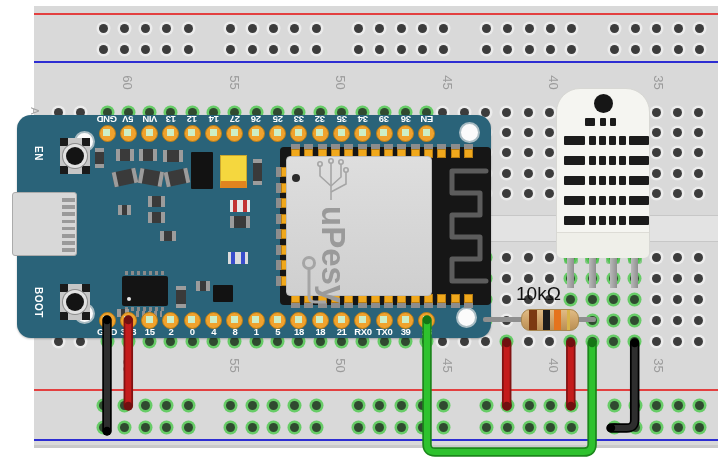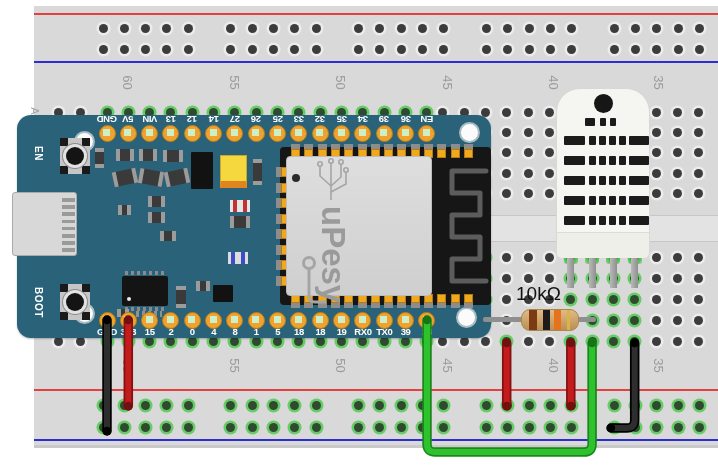--- a/index.html
+++ b/index.html
@@ -820,21 +820,21 @@
         <div style="position: absolute; left: 3.5px; top: 3.5px; width: 7px; height: 7px; background: rgb(205, 238, 198);"></div>
       </div>
       <div class="pinlabel" style="left: 285.97px; top: 326px; position: absolute; width: 26px; text-align: center; font: bold 9.5px &quot;Liberation Sans&quot;, sans-serif; color: rgb(255, 255, 255); letter-spacing: -0.4px;">18</div>
       <div class="pin" style="left: 311.8px; top: 311.5px; width: 17px; height: 17px; position: absolute; border-radius: 50%; background: var(--gold); border: 1.5px solid rgb(185, 126, 23); box-sizing: border-box;">
         <div style="position: absolute; left: 3.5px; top: 3.5px; width: 7px; height: 7px; background: rgb(205, 238, 198);"></div>
       </div>
       <div class="pinlabel" style="left: 307.3px; top: 326px; position: absolute; width: 26px; text-align: center; font: bold 9.5px &quot;Liberation Sans&quot;, sans-serif; color: rgb(255, 255, 255); letter-spacing: -0.4px;">18</div>
       <div class="pin" style="left: 333.13px; top: 311.5px; width: 17px; height: 17px; position: absolute; border-radius: 50%; background: var(--gold); border: 1.5px solid rgb(185, 126, 23); box-sizing: border-box;">
         <div style="position: absolute; left: 3.5px; top: 3.5px; width: 7px; height: 7px; background: rgb(205, 238, 198);"></div>
       </div>
-      <div class="pinlabel" style="left: 328.63px; top: 326px; position: absolute; width: 26px; text-align: center; font: bold 9.5px &quot;Liberation Sans&quot;, sans-serif; color: rgb(255, 255, 255); letter-spacing: -0.4px;">19</div>
+      <div class="pinlabel" style="left: 328.63px; top: 326px; position: absolute; width: 26px; text-align: center; font: bold 9.5px &quot;Liberation Sans&quot;, sans-serif; color: rgb(255, 255, 255); letter-spacing: -0.4px;">21</div>
       <div class="pin" style="left: 354.46px; top: 311.5px; width: 17px; height: 17px; position: absolute; border-radius: 50%; background: var(--gold); border: 1.5px solid rgb(185, 126, 23); box-sizing: border-box;">
         <div style="position: absolute; left: 3.5px; top: 3.5px; width: 7px; height: 7px; background: rgb(205, 238, 198);"></div>
       </div>
       <div class="pinlabel" style="left: 349.96px; top: 326px; position: absolute; width: 26px; text-align: center; font: bold 9.5px &quot;Liberation Sans&quot;, sans-serif; color: rgb(255, 255, 255); letter-spacing: -0.4px;">RX0</div>
       <div class="pin" style="left: 375.79px; top: 311.5px; width: 17px; height: 17px; position: absolute; border-radius: 50%; background: var(--gold); border: 1.5px solid rgb(185, 126, 23); box-sizing: border-box;">
         <div style="position: absolute; left: 3.5px; top: 3.5px; width: 7px; height: 7px; background: rgb(205, 238, 198);"></div>
       </div>
       <div class="pinlabel" style="left: 371.29px; top: 326px; position: absolute; width: 26px; text-align: center; font: bold 9.5px &quot;Liberation Sans&quot;, sans-serif; color: rgb(255, 255, 255); letter-spacing: -0.4px;">TX0</div>
       <div class="pin" style="left: 397.12px; top: 311.5px; width: 17px; height: 17px; position: absolute; border-radius: 50%; background: var(--gold); border: 1.5px solid rgb(185, 126, 23); box-sizing: border-box;">
         <div style="position: absolute; left: 3.5px; top: 3.5px; width: 7px; height: 7px; background: rgb(205, 238, 198);"></div>

